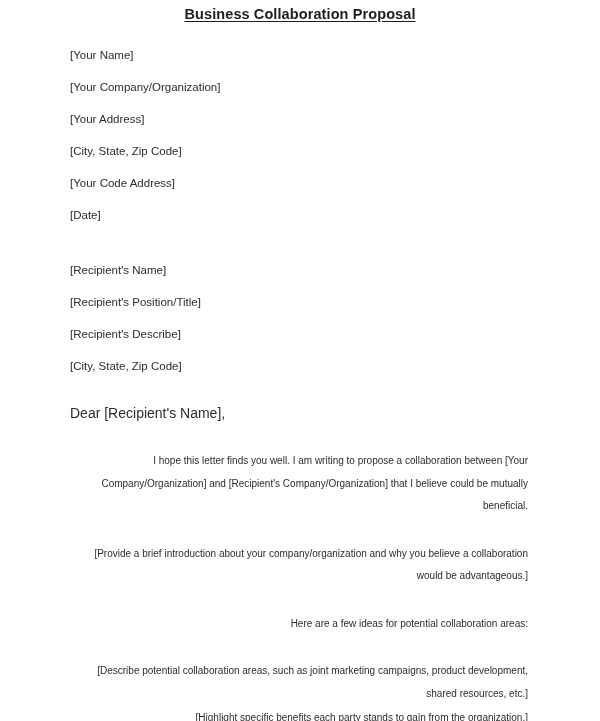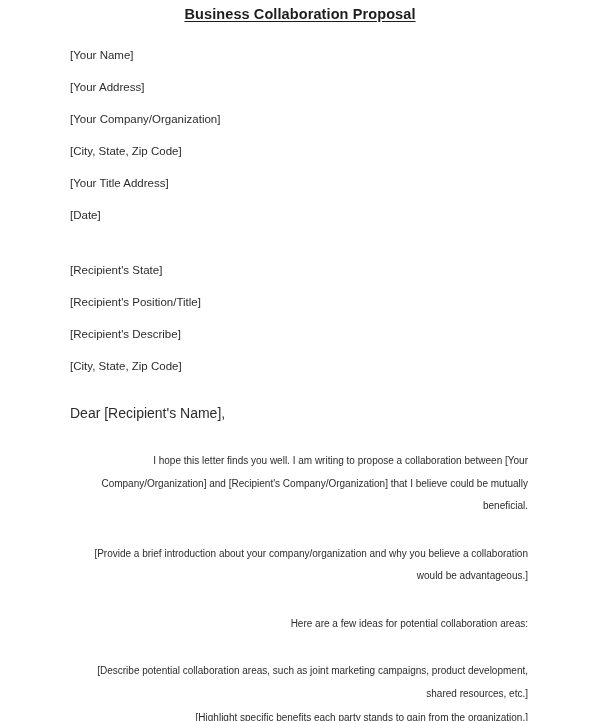--- a/index.html
+++ b/index.html
@@ -91,31 +91,31 @@
 <div class="page">
 
   <div class="doc-title">
     <span>Business Collaboration Proposal</span>
   </div>
 
   <div class="content">
 
     <div>
       <div class="addr-line">[Your Name]</div>
+      <div class="addr-line">[Your Company/Organization]</div>
       <div class="addr-line">[Your Address]</div>
-      <div class="addr-line">[Your Company/Organization]</div>
       <div class="addr-line">[City, State, Zip Code]</div>
-      <div class="addr-line">[Your Title Address]</div>
+      <div class="addr-line">[Your Code Address]</div>
       <div class="addr-line">[Date]</div>
     </div>
 
     <div class="block-gap"></div>
 
     <div>
-      <div class="addr-line">[Recipient's State]</div>
+      <div class="addr-line">[Recipient's Name]</div>
       <div class="addr-line">[Recipient's Position/Title]</div>
       <div class="addr-line">[Recipient's Describe]</div>
       <div class="addr-line">[City, State, Zip Code]</div>
     </div>
 
     <div class="block-gap"></div>
 
     <div class="salutation">Dear [Recipient's Name],</div>
 
     <div class="para-gap-lg"></div>

